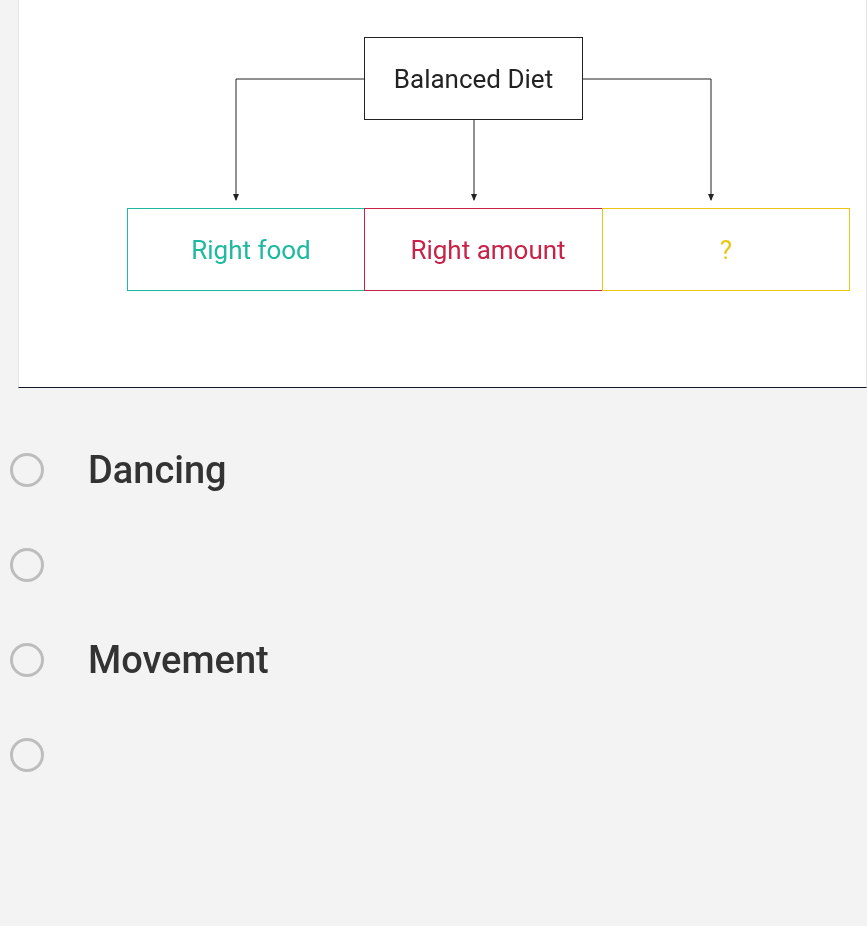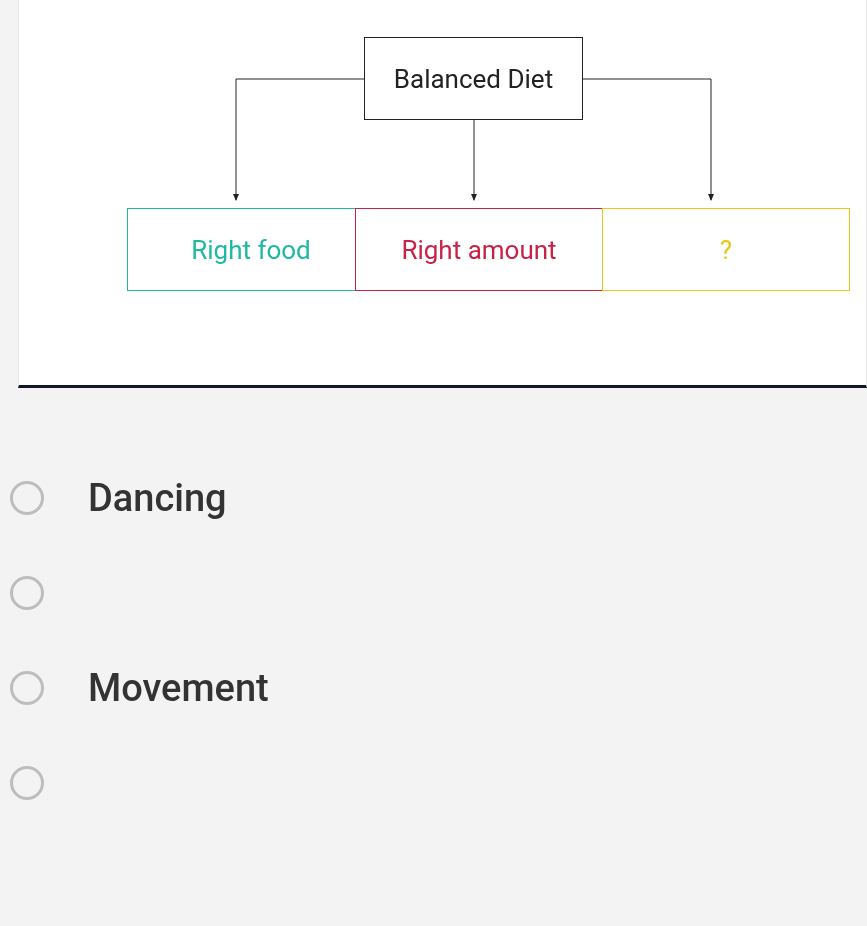--- a/index.html
+++ b/index.html
@@ -6,21 +6,21 @@
   body {
     font-family: -apple-system, BlinkMacSystemFont, "Segoe UI", Roboto, "Helvetica Neue", Arial, sans-serif;
     background: #f3f3f3;
     width: 867px;
     height: 926px;
     overflow: hidden;
   }
   .diagram-panel {
     background: #fff;
     border-right: 1px solid #e5e5e5;
-    border-bottom: 3px solid #0f172a;
+    border-bottom: 1px solid #0f172a;
     border-left: 1px solid #e5e5e5;
     margin-left: 18px;
     height: 388px;
     position: relative;
   }
   .node {
     position: absolute;
     border: 1px solid;
     display: flex;
     align-items: center;
@@ -28,33 +28,32 @@
     font-size: 26px;
     background: #fff;
   }
   .top-node {
     left: 345px; top: 37px; width: 219px; height: 83px;
     border-color: #222; color: #222;
     font-weight: 400;
   }
   .child-node { top: 208px; width: 248px; height: 83px; }
   .child-1 { left: 108px; border-color: #1fb9a0; color: #1fb9a0; }
-  .child-2 { left: 336px; border-color: #c72348; color: #c72348; }
+  .child-2 { left: 345px; border-color: #c72348; color: #c72348; }
   .child-3 { left: 583px; border-color: #e8c715; color: #e8c715; }
 
   .answers {
     padding: 60px 10px 0 10px;
   }
   .answer-row {
     display: flex;
     align-items: center;
     gap: 44px;
     margin-bottom: 56px;
     cursor: pointer;
-    margin-top: 28px;
   }
   .radio {
     width: 34px; height: 34px;
     border: 3px solid #bdbdbd;
     border-radius: 50%;
     flex-shrink: 0;
   }
   .answer-label {
     font-size: 38px;
     color: #333;

